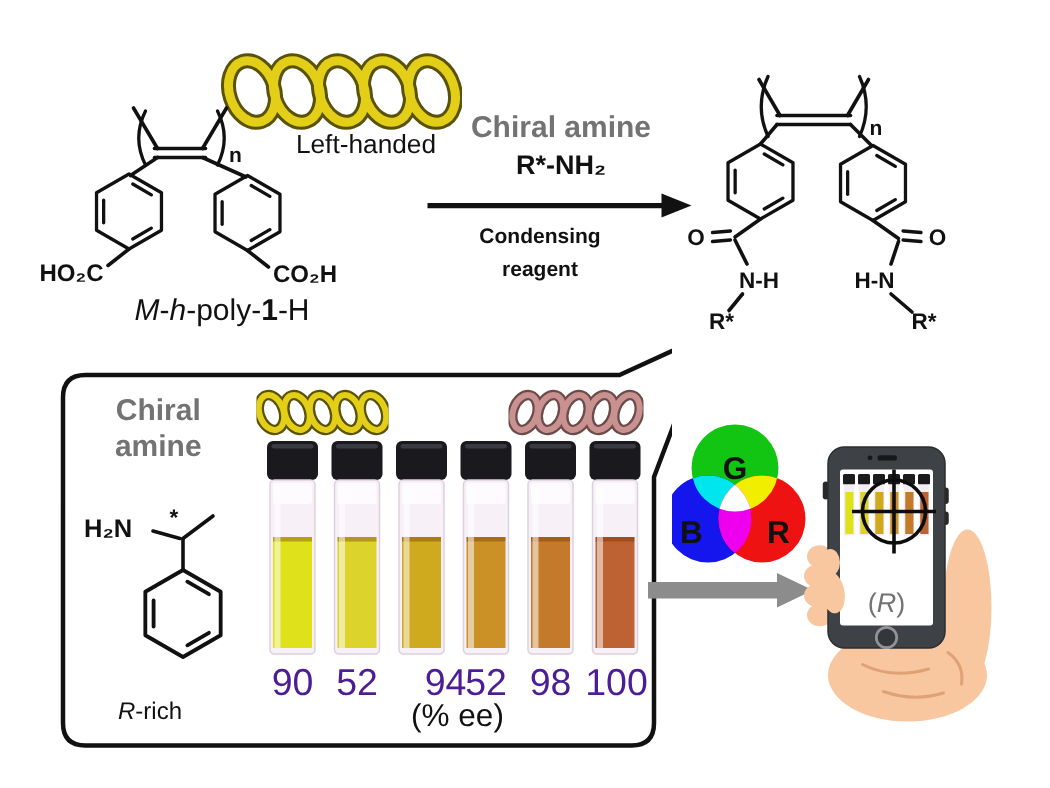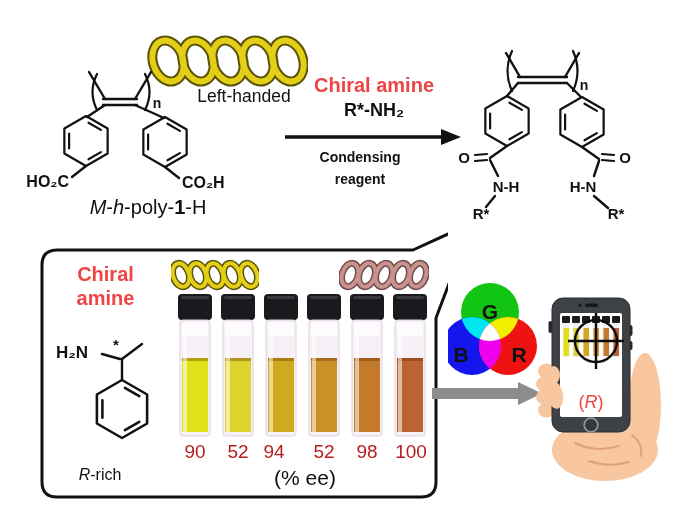--- a/index.html
+++ b/index.html
@@ -1,26 +1,26 @@
 <!DOCTYPE html>
 <html><head>
 <meta charset="utf-8">
 <style>
   html,body{margin:0;padding:0;background:#fff;}
   .stage{position:relative;width:700px;height:525px;background:#ffffff;overflow:hidden;
          font-family:"Liberation Sans","DejaVu Sans",sans-serif;color:#111;}
   .abs{position:absolute;}
   .ctr{text-align:center;}
-  .red{color:#ef4444;}
+  .red{color:#737373;}
   .b{font-weight:bold;}
   .it{font-style:italic;}
   svg text{font-family:"Liberation Sans","DejaVu Sans",sans-serif;fill:#111;}
   .bond{stroke:#111;stroke-width:2.2;fill:none;stroke-linecap:round;stroke-linejoin:round;}
   .bondthick{stroke:#111;stroke-width:2.4;fill:none;stroke-linecap:round;}
-  .vlabel{position:absolute;transform:translateX(-50%);font-size:19px;color:#b91c1c;}
+  .vlabel{position:absolute;transform:translateX(-50%);font-size:25px;color:#4c1d95;}
 </style>
 </head>
 <body>
 
 <div class="stage">
 
   <svg class="abs" style="left:146px;top:32px;" width="162" height="58">
     <g fill="none" stroke="#5a5206" stroke-width="10">
       <ellipse cx="22" cy="29" rx="15" ry="21" transform="rotate(-18 22 29)"></ellipse>
       <ellipse cx="52" cy="29" rx="15" ry="21" transform="rotate(-18 52 29)"></ellipse>
@@ -220,21 +220,21 @@
     <rect x="6" y="2" width="28" height="3" rx="1.5" fill="#3a3a42"></rect>
     <rect x="5" y="26" width="30" height="116" rx="3" fill="#f7f1f7" stroke="#ddd0dd" stroke-width="1"></rect>
     <rect x="7" y="28" width="26" height="14" rx="2" fill="#fdfbfd"></rect>
     <rect x="7" y="64" width="26" height="74" fill="#bd6233"></rect>
     <rect x="7" y="64" width="26" height="3" fill="rgba(100,40,0,0.35)"></rect>
     <rect x="8" y="30" width="4" height="108" fill="rgba(255,255,255,0.55)"></rect>
   </svg>
 
   <span class="vlabel" style="left:195px;top:441px;">90</span>
   <span class="vlabel" style="left:238px;top:441px;">52</span>
-  <span class="vlabel" style="left:274px;top:441px;text-align:right;">94</span>
+  <span class="vlabel" style="left:297px;top:441px;text-align:right;">94</span>
   <span class="vlabel" style="left:324px;top:441px;">52</span>
   <span class="vlabel" style="left:367px;top:441px;">98</span>
   <span class="vlabel" style="left:411px;top:441px;">100</span>
   <div class="abs ctr" style="left:245px;top:466px;width:120px;font-size:21px;">(% ee)</div>
 
   <svg class="abs" style="left:448px;top:278px;" width="115" height="105">
     <defs>
       <clipPath id="vG">
           <circle cx="42" cy="34" r="29"></circle>
         </clipPath>

